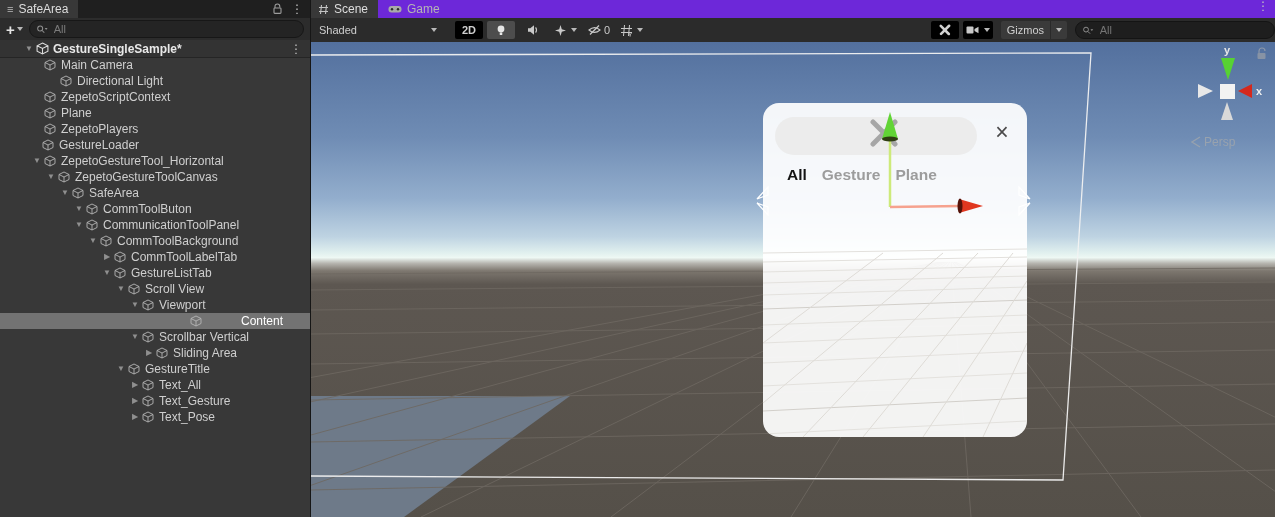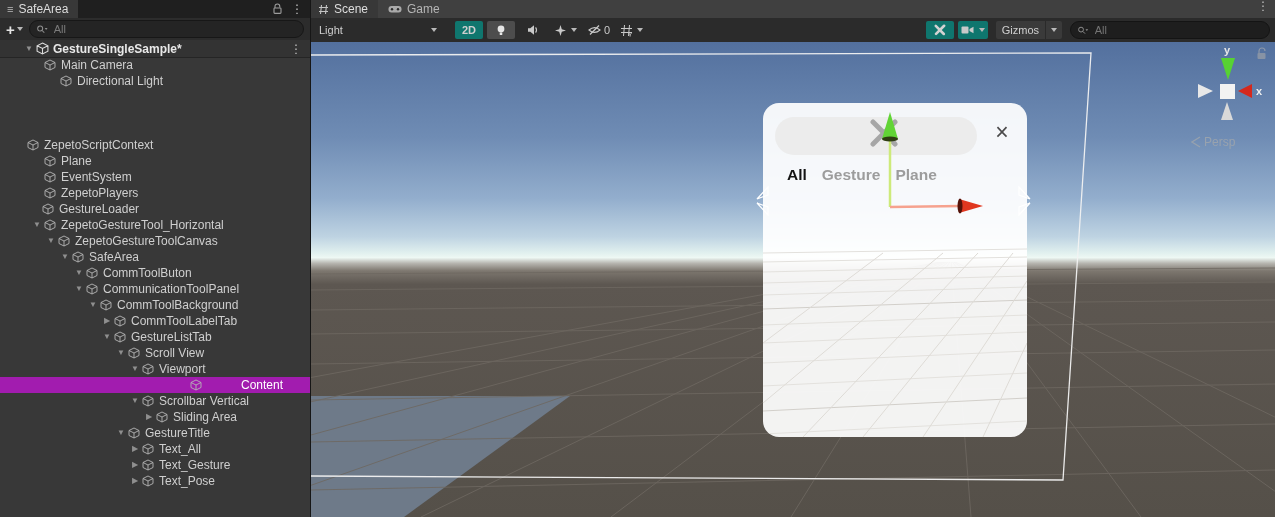--- a/index.html
+++ b/index.html
@@ -24,34 +24,34 @@
   .searchbox input{background:transparent;border:none;outline:none;color:#cfcfcf;font-size:11px;width:100%;
              font-family:"Liberation Sans",sans-serif;}
   .searchbox input::placeholder{color:#7b7b7b;}
   .scene-header{position:absolute;left:0;top:40px;width:100%;height:17px;background:#333333;
                 border-bottom:1px solid #252525;display:flex;align-items:center;}
   .scene-header .twist{width:14px;text-align:center;color:#8f8f8f;font-size:8px;margin-left:22px;}
   .scene-header .name{color:#e9e9e9;font-size:12px;font-weight:bold;margin-left:4px;}
   .scene-header .kebab{margin-left:auto;padding-right:8px;}
   .tree{position:absolute;left:0;top:57px;width:100%;}
   .h-row{display:flex;align-items:center;height:16px;white-space:nowrap;}
-  .h-row.selected{background:#a21caf;gap:34px;}
+  .h-row.selected{background:#737373;gap:34px;}
   .h-row .twist{width:14px;flex:0 0 14px;text-align:center;color:#8f8f8f;font-size:8px;line-height:16px;}
   .h-row .cube{flex:0 0 12px;margin-right:5px;}
   .h-label{color:#cfcfcf;font-size:12px;}
   .h-row.selected .h-label{color:#ffffff;}
   
-  .scene-tabs{position:absolute;left:311px;top:0;width:964px;height:18px;background:#404040;display:flex;}
+  .scene-tabs{position:absolute;left:311px;top:0;width:964px;height:18px;background:#6d28d9;display:flex;}
   .game-tab{display:flex;align-items:center;gap:5px;padding:0 10px;color:#b5b5b5;font-size:12px;height:18px;}
   .scene-tabs .kebab{margin-left:auto;padding-right:6px;}
   .scene-toolbar{position:absolute;left:311px;top:18px;width:964px;height:24px;background:#2b2b2b;
                  border-bottom:1px solid #1a1a1a;display:flex;align-items:center;font-size:11px;color:#cfcfcf;}
   .dd{display:flex;align-items:center;height:18px;}
   .shaded-dd{width:118px;justify-content:space-between;padding:0 8px 0 6px;margin-left:2px;}
-  .tb-btn{display:flex;align-items:center;justify-content:center;height:18px;min-width:22px;background:#0f766e;
+  .tb-btn{display:flex;align-items:center;justify-content:center;height:18px;min-width:22px;background:#000000;
           border-radius:2px;margin-left:4px;padding:0 3px;}
   .tb-btn.lit{background:#4d4d4d;}
   .tb-btn.flat{background:transparent;}
   .gizmos-dd{margin-left:8px;background:#3a3a3a;border-radius:2px;height:18px;display:flex;align-items:center;}
   .gizmos-dd .lbl{padding:0 6px;color:#d0d0d0;}
   .gizmos-dd .part{border-left:1px solid #2a2a2a;padding:0 5px;height:100%;display:flex;align-items:center;}
   .scene-search{display:flex;align-items:center;gap:4px;background:#1e1e1e;border:1px solid #141414;
                 border-radius:9px;height:16px;width:186px;margin-left:8px;padding:0 6px;}
   .scene-search input{background:transparent;border:none;outline:none;color:#cfcfcf;font-size:11px;width:100%;
                 font-family:"Liberation Sans",sans-serif;}
@@ -120,40 +120,33 @@
     </svg>
     <span class="h-label">Main Camera</span>
   </div>
         <div class="h-row" style="padding-left: 46px;">
     <span class="twist"></span>
     <svg class="cube" width="12" height="12" viewBox="0 0 12 12">
       <path d="M6 1 L11 3.5 L11 8.5 L6 11 L1 8.5 L1 3.5 Z M1 3.5 L6 6 L11 3.5 M6 6 L6 11" fill="none" stroke="#b5b5b5" stroke-width="0.9"></path>
     </svg>
     <span class="h-label">Directional Light</span>
   </div>
-        <div class="h-row" style="padding-left: 13px; margin-top: 48px;">
+        <div class="h-row" style="padding-left: 30px;">
     <span class="twist"></span>
     <svg class="cube" width="12" height="12" viewBox="0 0 12 12">
       <path d="M6 1 L11 3.5 L11 8.5 L6 11 L1 8.5 L1 3.5 Z M1 3.5 L6 6 L11 3.5 M6 6 L6 11" fill="none" stroke="#b5b5b5" stroke-width="0.9"></path>
     </svg>
     <span class="h-label">ZepetoScriptContext</span>
   </div>
         <div class="h-row" style="padding-left: 30px;">
     <span class="twist"></span>
     <svg class="cube" width="12" height="12" viewBox="0 0 12 12">
       <path d="M6 1 L11 3.5 L11 8.5 L6 11 L1 8.5 L1 3.5 Z M1 3.5 L6 6 L11 3.5 M6 6 L6 11" fill="none" stroke="#b5b5b5" stroke-width="0.9"></path>
     </svg>
     <span class="h-label">Plane</span>
-  </div>
-        <div class="h-row" style="padding-left: 30px;">
-    <span class="twist"></span>
-    <svg class="cube" width="12" height="12" viewBox="0 0 12 12">
-      <path d="M6 1 L11 3.5 L11 8.5 L6 11 L1 8.5 L1 3.5 Z M1 3.5 L6 6 L11 3.5 M6 6 L6 11" fill="none" stroke="#b5b5b5" stroke-width="0.9"></path>
-    </svg>
-    <span class="h-label">EventSystem</span>
   </div>
         <div class="h-row" style="padding-left: 30px;">
     <span class="twist"></span>
     <svg class="cube" width="12" height="12" viewBox="0 0 12 12">
       <path d="M6 1 L11 3.5 L11 8.5 L6 11 L1 8.5 L1 3.5 Z M1 3.5 L6 6 L11 3.5 M6 6 L6 11" fill="none" stroke="#b5b5b5" stroke-width="0.9"></path>
     </svg>
     <span class="h-label">ZepetoPlayers</span>
   </div>
         <div class="h-row" style="padding-left: 28px;">
     <span class="twist"></span>
@@ -297,21 +290,21 @@
         <circle cx="4" cy="5.2" r="1.2" fill="#2a2a2a"></circle>
         <circle cx="10" cy="5.2" r="1.2" fill="#2a2a2a"></circle>
       </svg>
       <span>Game</span>
     </div>
     <span class="kebab">⋮</span>
   </div>
 
   <div class="scene-toolbar">
     <div class="dd shaded-dd">
-      <span>Light</span>
+      <span>Shaded</span>
       <span class="caret"></span>
     </div>
     <div class="tb-btn" style="margin-left:10px;">
       <span style="font-weight:bold;">2D</span>
     </div>
     <div class="tb-btn lit">
       <svg width="12" height="13" viewBox="0 0 12 13">
         <circle cx="6" cy="5" r="3.4" fill="#e6e6e6"></circle>
         <rect x="4.7" y="8.4" width="2.6" height="2.6" rx="0.6" fill="#e6e6e6"></rect>
       </svg>
@@ -336,21 +329,21 @@
       <span style="margin-left:2px;color:#c9c9c9;">0</span>
     </div>
     <div class="tb-btn flat">
       <svg width="13" height="13" viewBox="0 0 13 13">
         <path d="M4.5 1 L3.5 12 M9.5 1 L8.5 12 M1 4.5 L12 4.5 M1 8.5 L12 8.5" stroke="#c9c9c9" stroke-width="1" fill="none"></path>
         <path d="M8.8 9.2 l1.3 1.5 l1.3 -1.5 M10.1 10.7 v1.8" stroke="#c9c9c9" stroke-width="1" fill="none"></path>
       </svg>
       <span class="caret" style="margin-left:4px;"></span>
     </div>
 
-    <div style="margin-left:auto;display:flex;align-items:center;padding-right:5px;">
+    <div style="margin-left:auto;display:flex;align-items:center;">
       <div class="tb-btn">
         <svg width="14" height="13" viewBox="0 0 14 13">
           <rect x="5.6" y="-1.2" width="2.6" height="14" rx="1.3" transform="rotate(45 7 6)" fill="#d2d2d2"></rect>
           <rect x="5.6" y="-1.2" width="2.6" height="14" rx="1.3" transform="rotate(-45 7 6)" fill="#d2d2d2"></rect>
         </svg>
       </div>
       <div class="tb-btn">
         <svg width="14" height="10" viewBox="0 0 14 10">
           <rect x="0.5" y="1.5" width="7" height="7" rx="1" fill="#c9c9c9"></rect>
           <path d="M8.5 4 L12.5 1.8 V8.2 L8.5 6 Z" fill="#c9c9c9"></path>

